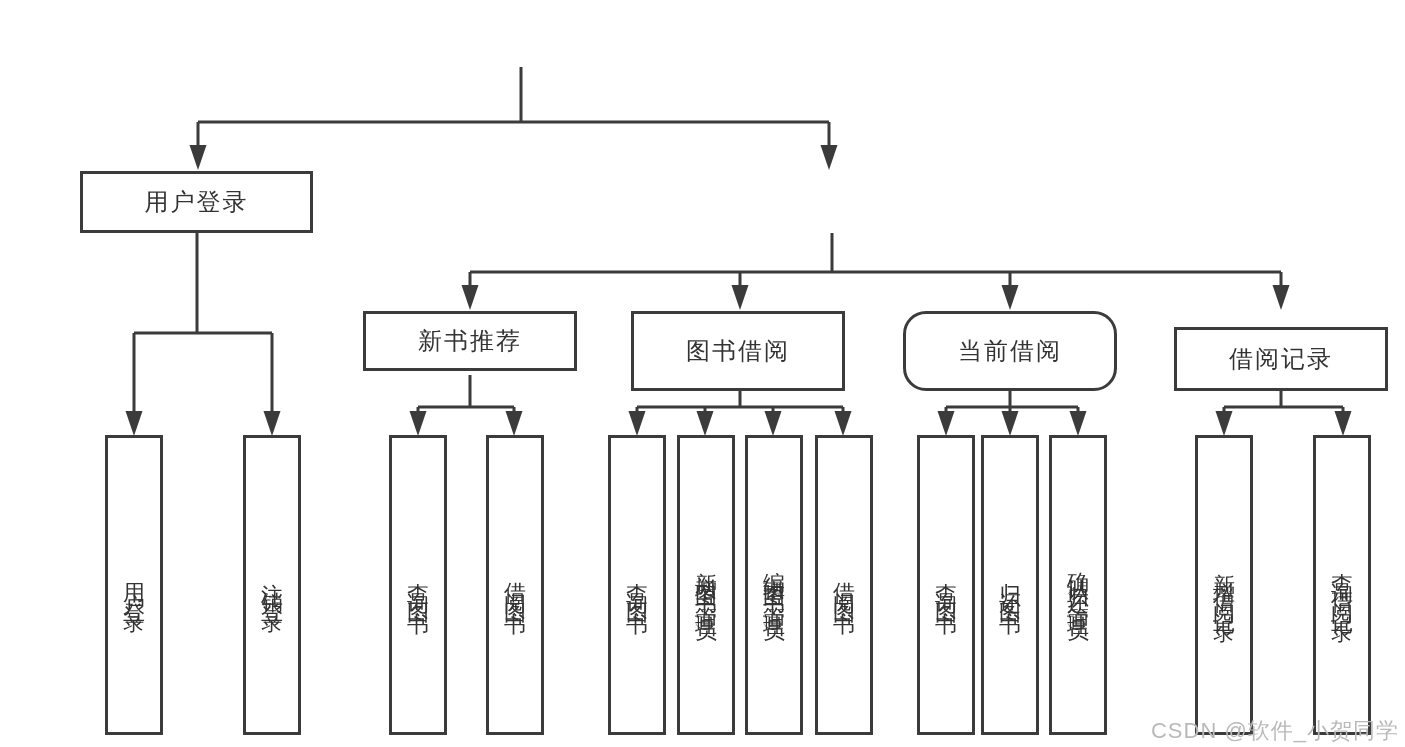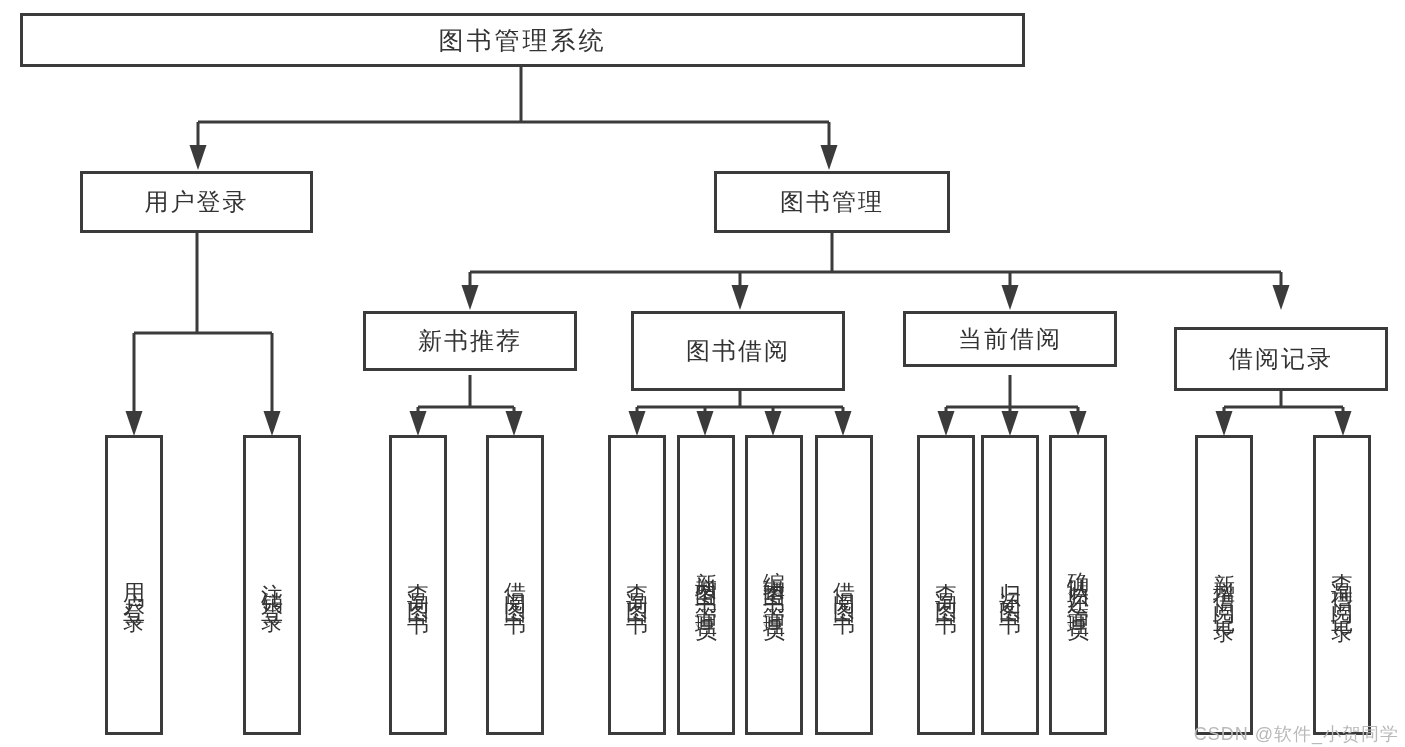--- a/index.html
+++ b/index.html
@@ -29,21 +29,21 @@
     text-orientation:mixed;
     font-size:22px;
     letter-spacing:10px;
     line-height:1;
   }
   .v-box.long { letter-spacing:7px; }
   #watermark {
     position:absolute;
     right:6px;
     bottom:1px;
-    font-size:18px;
+    font-size:22px;
     color:#b9b9b9;
     letter-spacing:1px;
     z-index:4;
     white-space:nowrap;
   }
 </style>
 </head>
 <body>
 
 <div id="canvas">
@@ -81,38 +81,32 @@
       <polygon points="764.5,411 781.5,411 773,436"></polygon>
       <polygon points="834.5,411 851.5,411 843,436"></polygon>
       <polygon points="937.5,411 954.5,411 946,436"></polygon>
       <polygon points="1001.5,411 1018.5,411 1010,436"></polygon>
       <polygon points="1069.5,411 1086.5,411 1078,436"></polygon>
       <polygon points="1215.5,411 1232.5,411 1224,436"></polygon>
       <polygon points="1334.5,411 1351.5,411 1343,436"></polygon>
     </g>
   </svg>
 
-  <div class="box root-box" style="left:20px; top:13px; width:1005px; height:54px;">
-    <span>图书管理系统</span>
-  </div>
 
   <div class="box h-box" style="left:80px; top:171px; width:233px; height:62px;">
     <span>用户登录</span>
-  </div>
-  <div class="box h-box" style="left:714px; top:171px; width:236px; height:62px;">
-    <span>图书管理</span>
   </div>
 
   <div class="box h-box" style="left:363px; top:311px; width:214px; height:60px;">
     <span>新书推荐</span>
   </div>
   <div class="box h-box" style="left:631px; top:311px; width:214px; height:80px;">
     <span>图书借阅</span>
   </div>
-  <div class="box h-box" style="left:903px; top:311px; width:214px; height:56px;">
+  <div class="box h-box" style="left:903px; top:311px; width:214px; height:80px;border-radius:23px;">
     <span>当前借阅</span>
   </div>
   <div class="box h-box" style="left:1174px; top:327px; width:214px; height:64px;">
     <span>借阅记录</span>
   </div>
 
   <div class="box v-box" style="left:105px; top:435px; width:58px; height:300px;">
     <span>用户登录</span>
   </div>
   <div class="box v-box" style="left:243px; top:435px; width:58px; height:300px;">

